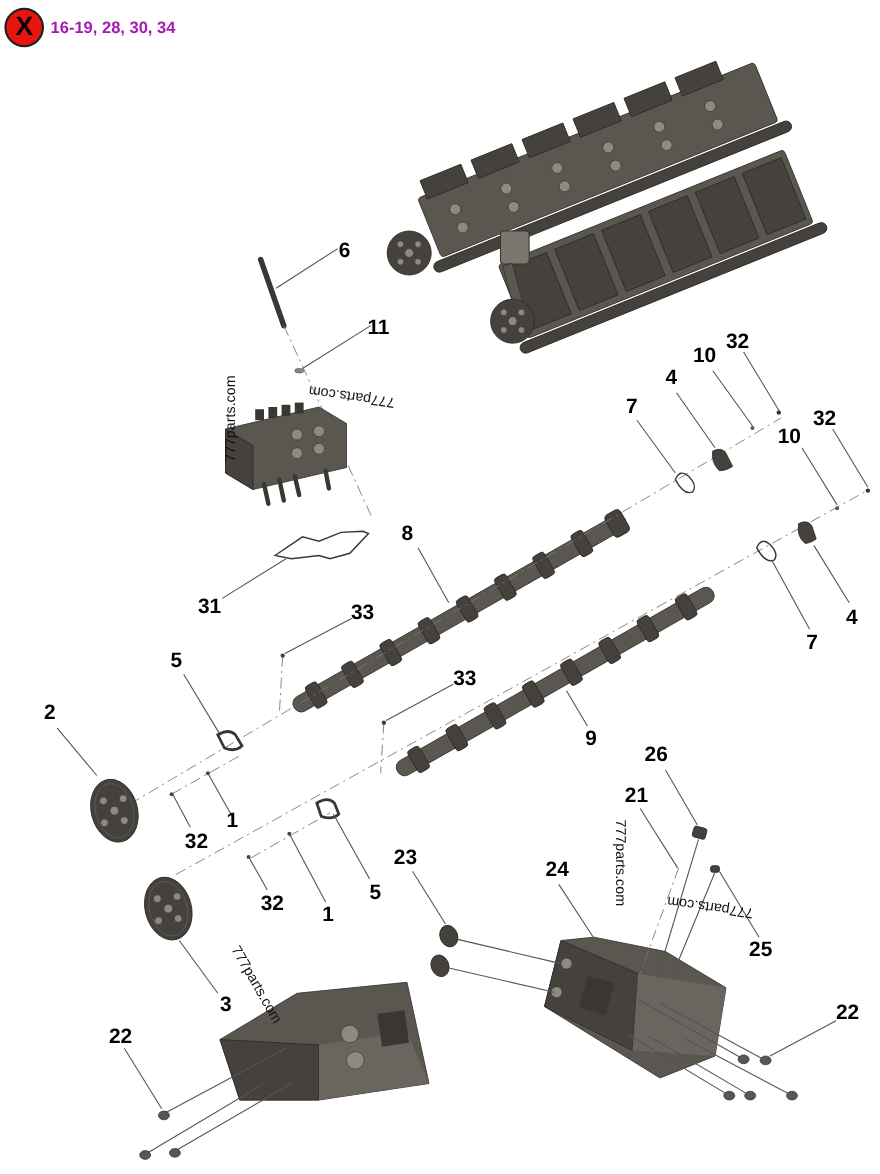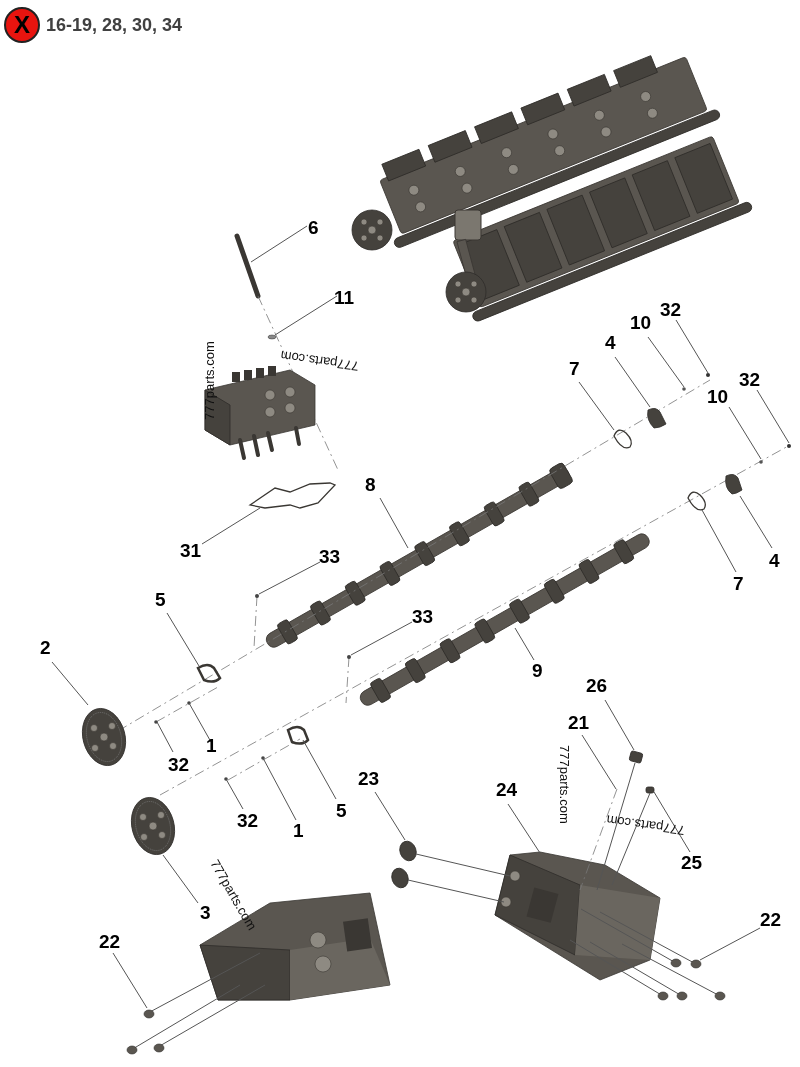--- a/index.html
+++ b/index.html
@@ -11,21 +11,21 @@
   .lead { stroke:#555; stroke-width:1; fill:none; }
   .axis { stroke:#777; stroke-width:0.8; stroke-dasharray:10 4 2 4; fill:none; }
   .metal { fill:#5a5650; stroke:#3a3733; stroke-width:0.8; }
   .metal-dark { fill:#45423d; stroke:#2e2c29; stroke-width:0.8; }
   .metal-light { fill:#7b776f; }
   .hole { fill:#8e8a82; stroke:#3a3733; stroke-width:0.6; }
   #exclusion { position:absolute; left:4px; top:7px; display:flex; align-items:center; gap:6px; }
   #exclusion .badge { width:36px; height:36px; border-radius:50%; background:#e8140f;
       border:2px solid #222; box-sizing:border-box; display:flex; align-items:center; justify-content:center;
       font-weight:bold; font-size:24px; color:#000; font-family:"Liberation Sans", sans-serif; }
-  #exclusion .list { font-weight:bold; font-size:18px; color:#404040; }
+  #exclusion .list { font-weight:bold; font-size:15px; color:#a21caf; }
 </style>
 </head>
 <body>
 
 <div id="exclusion">
   <div class="badge">X</div>
   <div class="list">16-19, 28, 30, 34</div>
 </div>
 
 <svg id="diagram" viewBox="0 0 800 1067" xmlns="http://www.w3.org/2000/svg">

